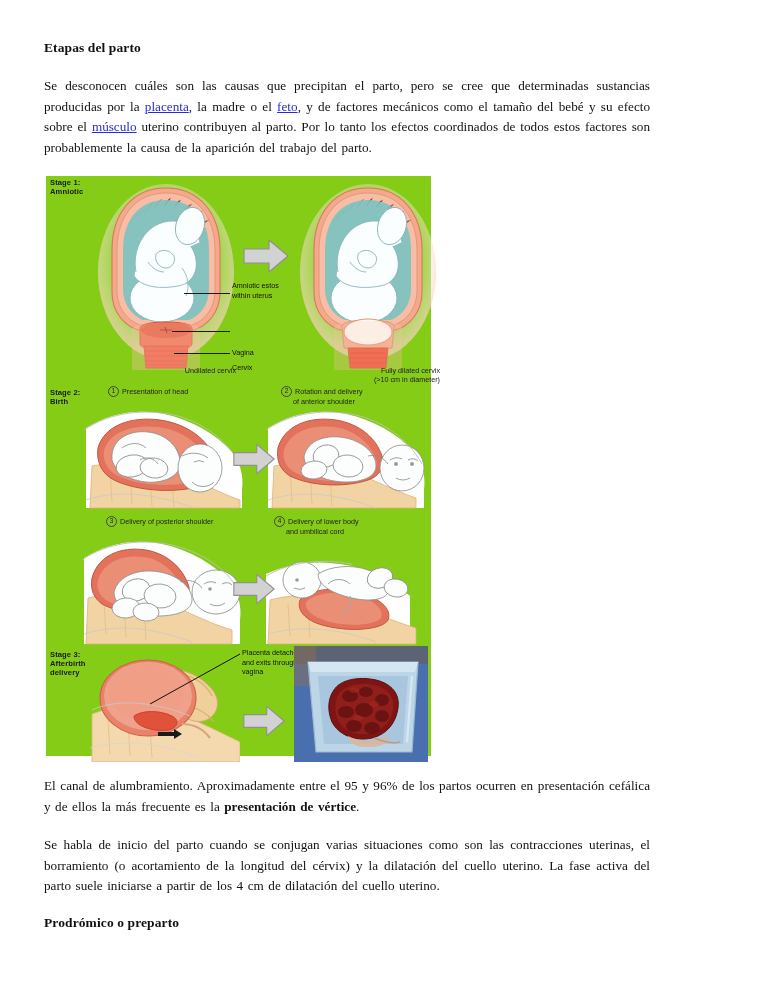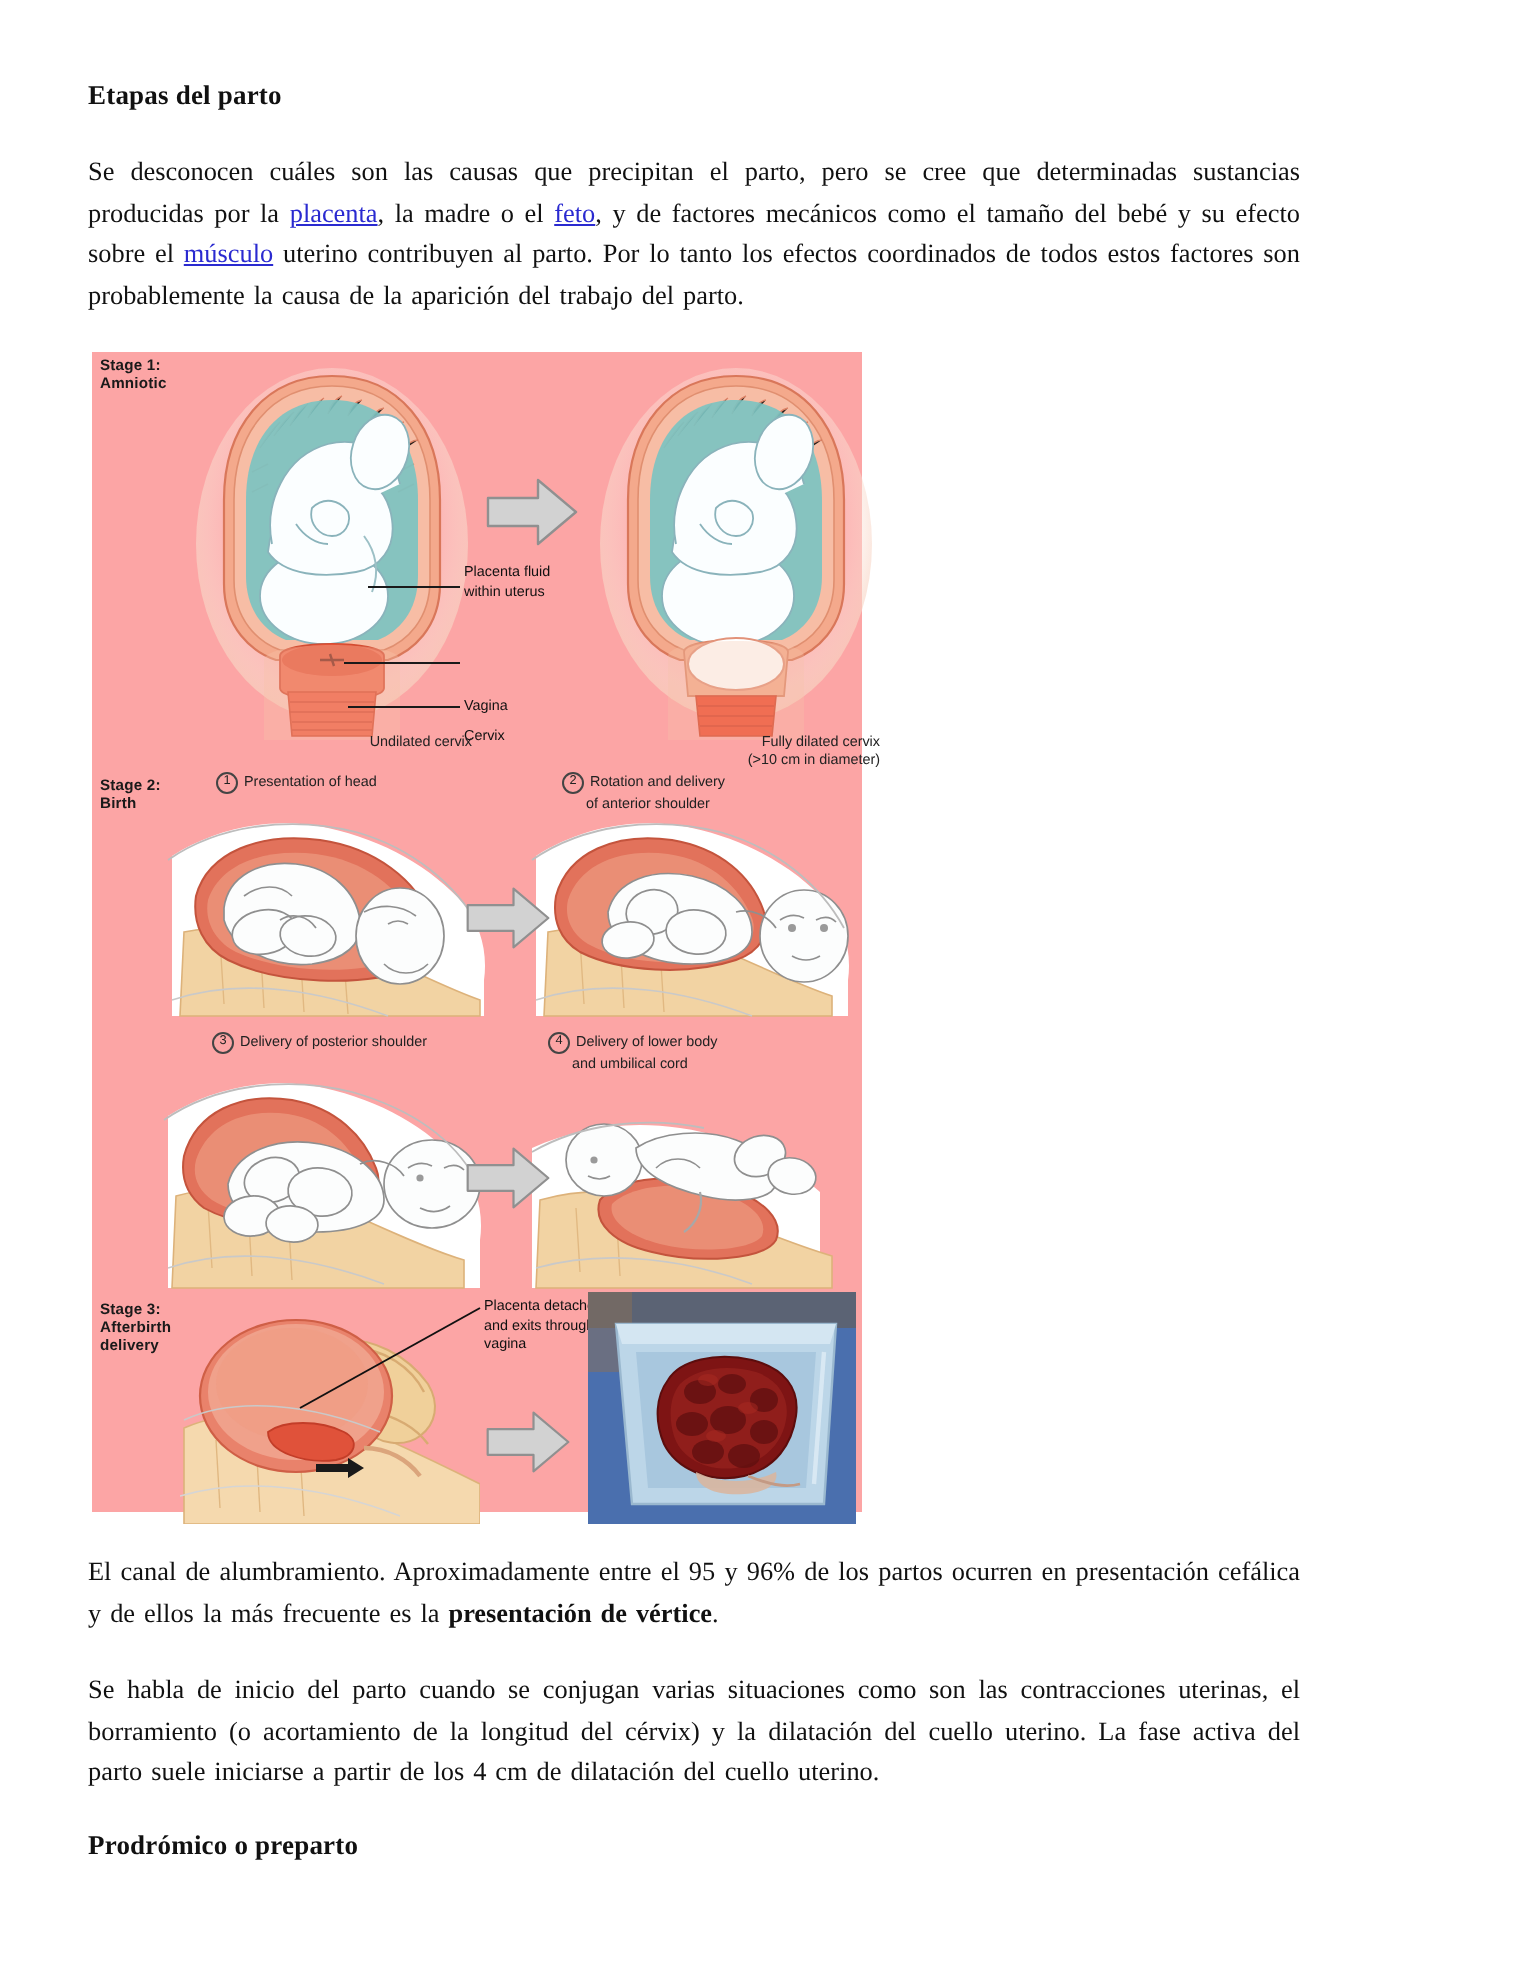--- a/index.html
+++ b/index.html
@@ -35,21 +35,21 @@
     cursor:pointer;
   }
   b.bold{font-weight:bold;}
 
   
   .figure{
     position:relative;
     width:385px;
     height:580px;
     margin:8px 0 12px 2px;
-    background:#fca5a5;
+    background:#84cc16;
   }
   .stage-label{
     position:absolute;
     font-family:"Liberation Sans","DejaVu Sans",sans-serif;
     font-weight:bold;
     font-size:7.6px;
     line-height:9.2px;
     color:#1a1a1a;
     letter-spacing:0.1px;
   }
@@ -214,21 +214,21 @@
     </svg>
 
     <div class="arrow-wrap" style="left:196px;top:62px;">
       <svg width="48" height="36" viewBox="0 0 48 36">
         <path d="M2 11 L27 11 L27 2 L46 18 L27 34 L27 25 L2 25 Z" fill="#d2d2d2" stroke="#909090" stroke-width="1.2" stroke-linejoin="round"></path>
       </svg>
     </div>
 
     <div class="leader" style="left:138px;top:117px;width:46px;"></div>
     <div class="callout" style="left:186px;top:105px;">
-      <span>Placenta fluid</span><br>
+      <span>Amniotic estos</span><br>
       <span>within uterus</span>
     </div>
 
     <div class="leader" style="left:126px;top:155px;width:58px;"></div>
     <div class="callout" style="left:186px;top:150px;margin-top:37px;">Cervix</div>
 
     <div class="leader" style="left:128px;top:177px;width:56px;"></div>
     <div class="callout" style="left:186px;top:172px;">Vagina</div>
 
     <div class="caption" style="left:50px;top:190px;width:140px;">Undilated cervix</div>

